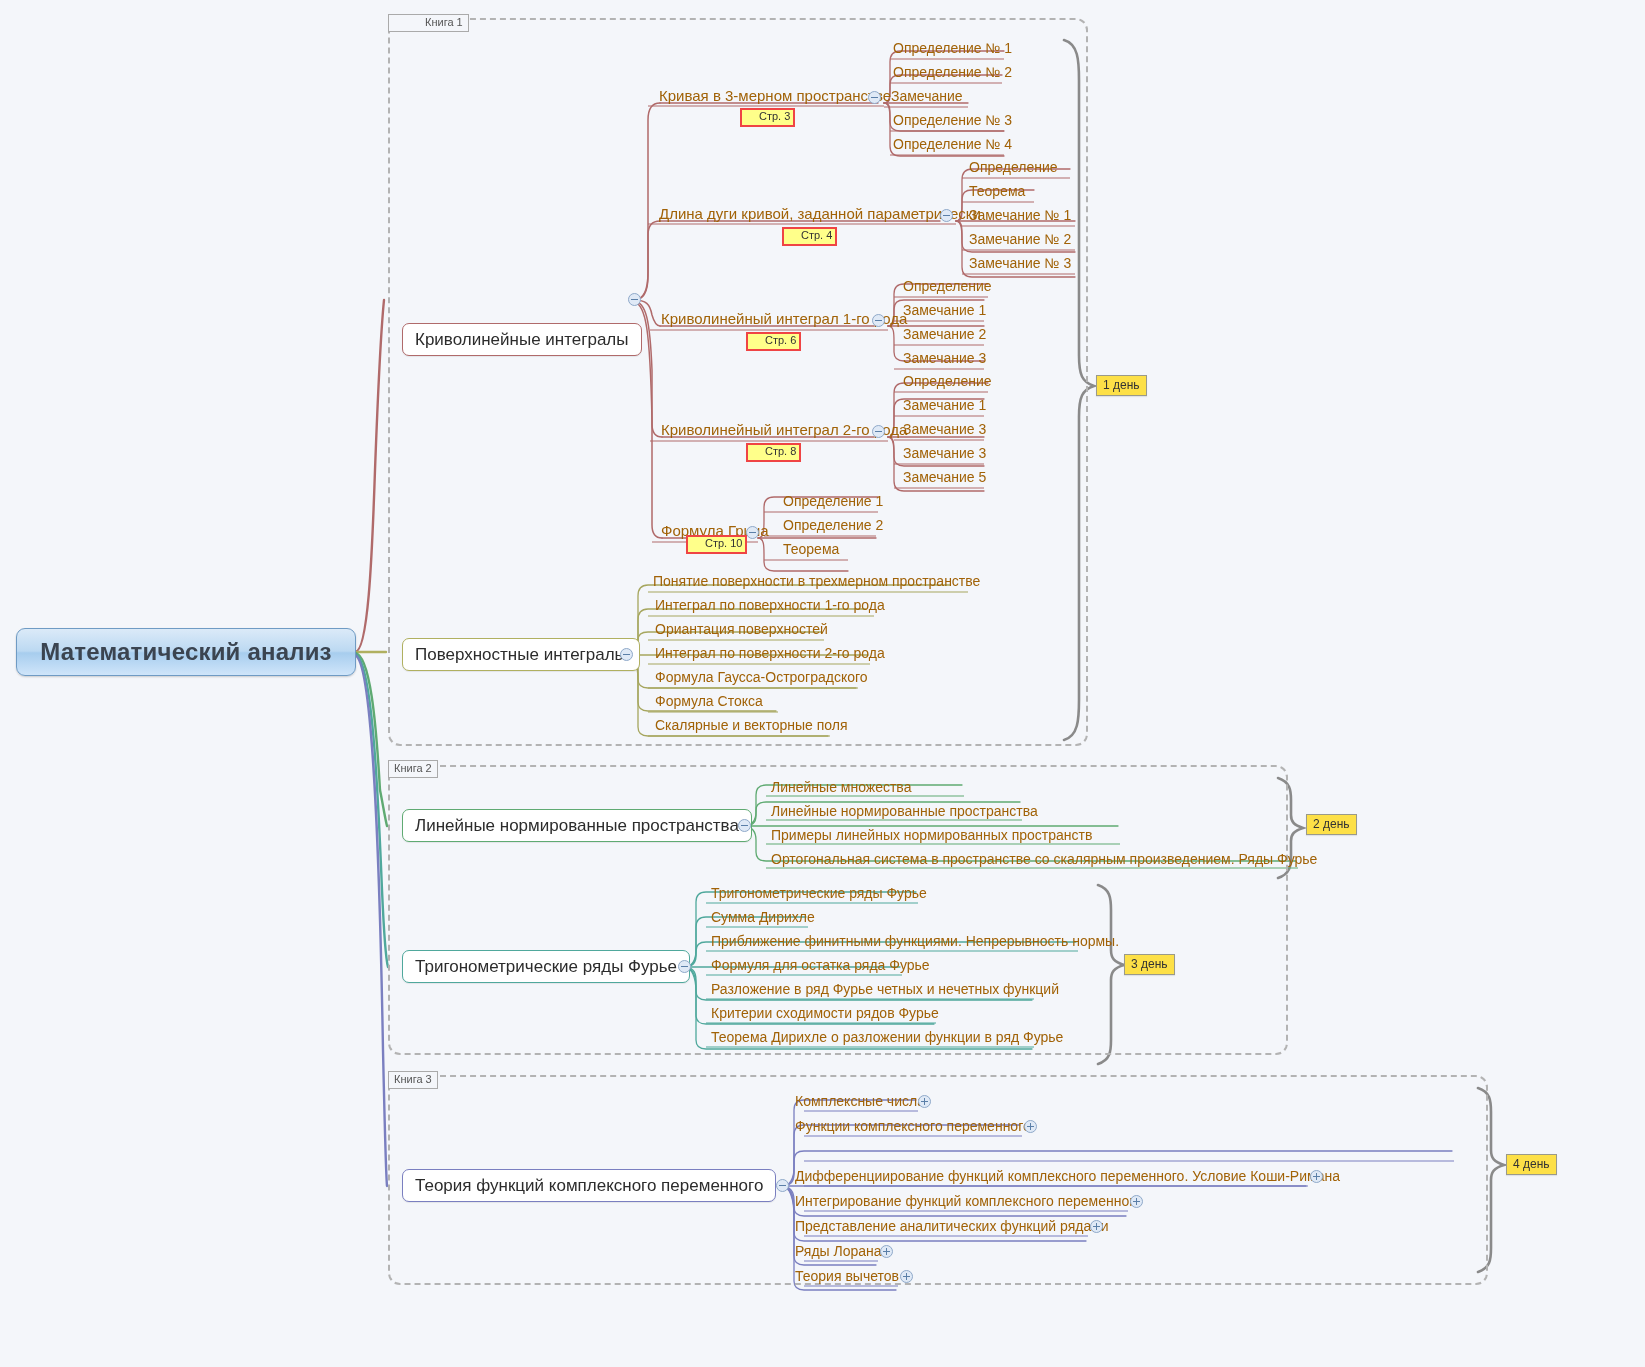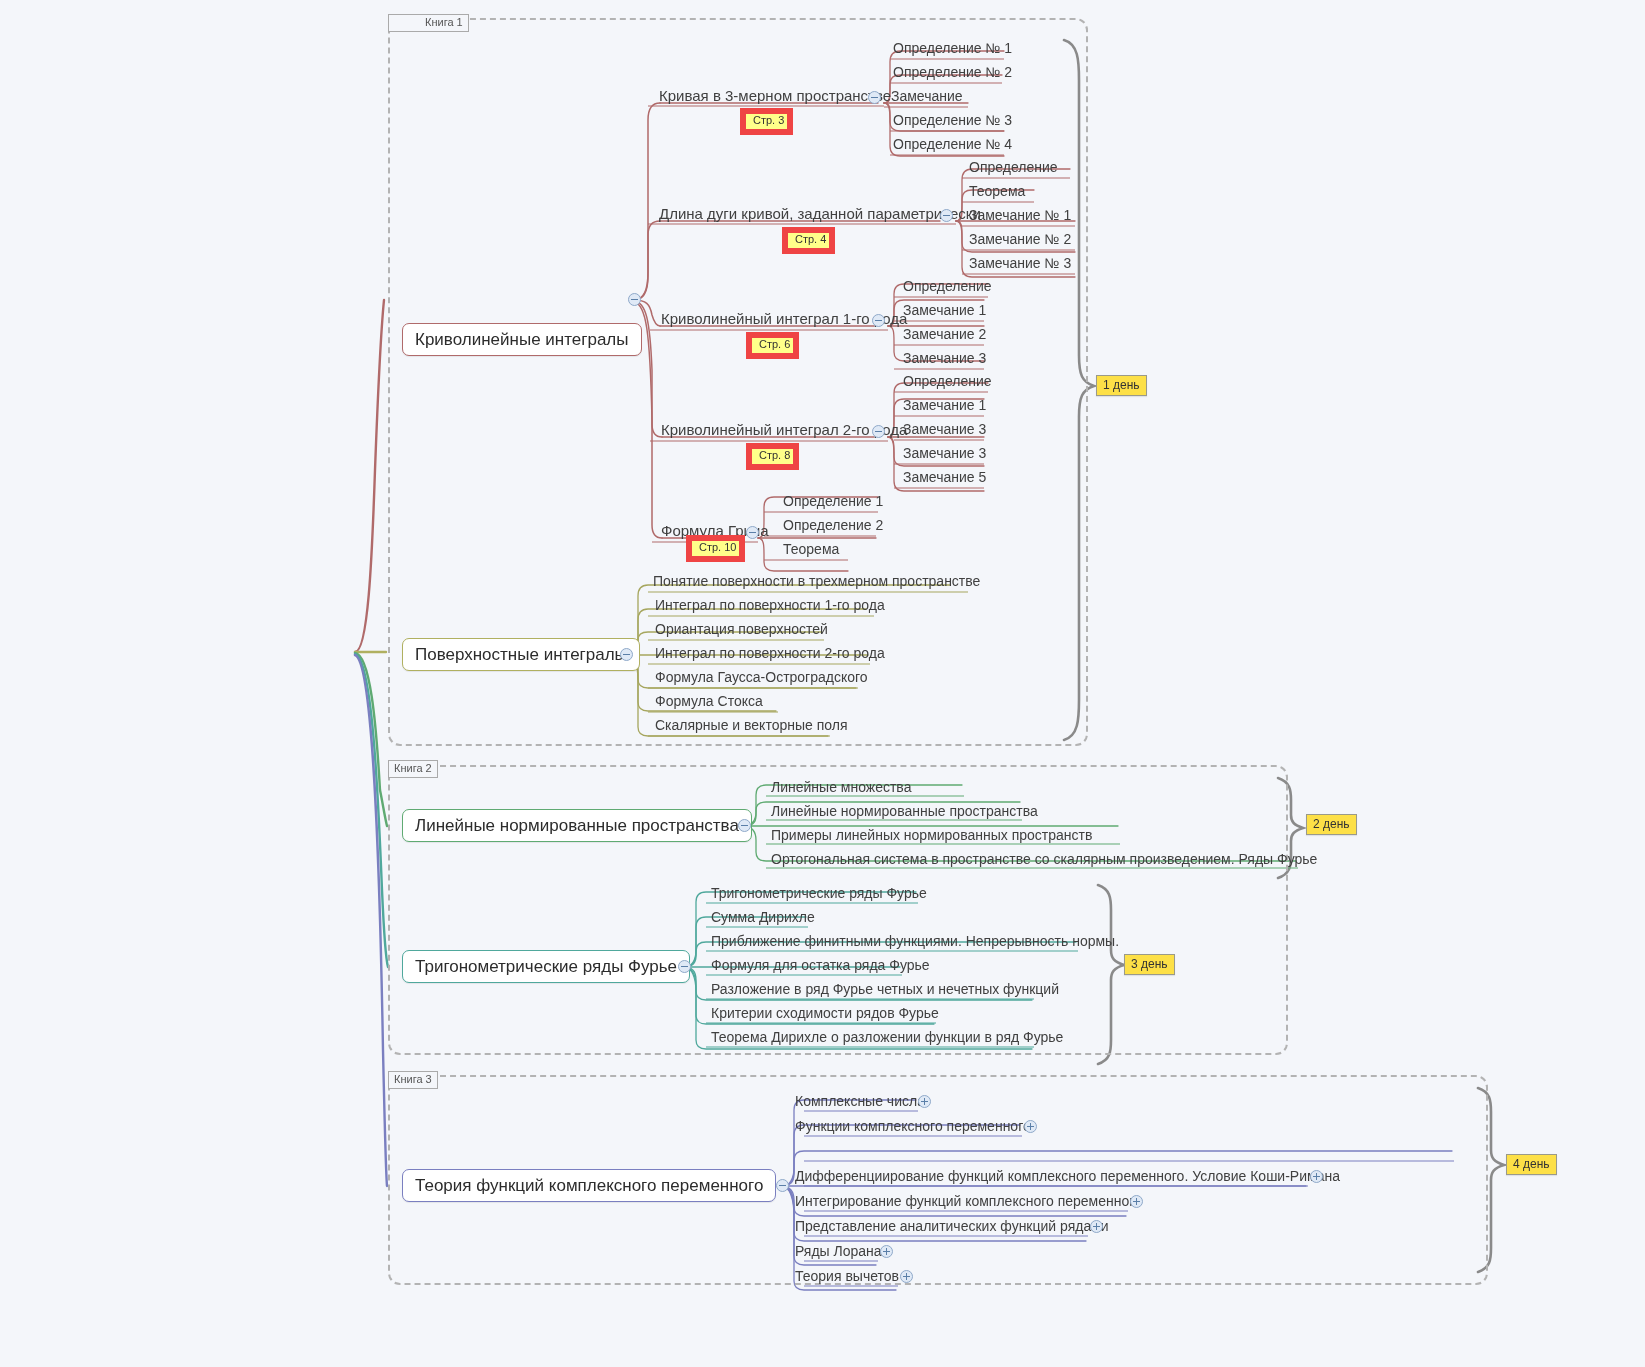--- a/index.html
+++ b/index.html
@@ -45,34 +45,34 @@
   .l1-node.c-olive{border-color:#b0b060;}
   .l1-node.c-green{border-color:#5faa72;}
   .l1-node.c-teal{border-color:#4fa89c;}
   .l1-node.c-purple{border-color:#7a7fc0;}
 
   
   .leaf{
     position:absolute;
     white-space:nowrap;
     font-size:14px;
-    color:#404040;
+    color:#a16207;
     line-height:1;
     padding:0 2px 3px 3px;
   }
   .leaf.sz-15{font-size:15px;}
 
   
   .page-tag{
     position:absolute;
     font-size:11px;
     background:#ffff8a;
     color:#333;
-    padding:1px 3px 2px 7px;
-    border:6px solid #ef4444;
+    padding:1px 3px 2px 17px;
+    border:2px solid #ef4444;
     line-height:1.05;
     white-space:nowrap;
   }
 
   
   .day-tag{
     position:absolute;
     font-size:12px;
     background:#fde047;
     color:#333;
@@ -294,20 +294,21 @@
 
   <div class="boundary" style="left:388px;top:18px;width:700px;height:728px;"></div>
   <div class="boundary-label" style="left:388px;top:14px;padding-left:36px;">Книга 1</div>
 
   <div class="boundary" style="left:388px;top:765px;width:900px;height:290px;"></div>
   <div class="boundary-label" style="left:388px;top:760px;">Книга 2</div>
 
   <div class="boundary" style="left:388px;top:1075px;width:1100px;height:210px;"></div>
   <div class="boundary-label" style="left:388px;top:1071px;">Книга 3</div>
 
+  <div class="root-node" style="left:16px;top:628px;width:340px;height:48px;">Математический анализ</div>
 
   <div class="l1-node c-red" style="left:402px;top:283px;height:33px;">Криволинейные интегралы</div>
   <div class="toggle" style="left:628px;top:293px;"></div>
 
   <div class="l1-node c-olive" style="left:402px;top:638px;height:33px;">Поверхностные интегралы</div>
   <div class="toggle" style="left:620px;top:648px;"></div>
 
   <div class="l1-node c-green" style="left:402px;top:809px;height:33px;">Линейные нормированные пространства</div>
   <div class="toggle" style="left:738px;top:819px;"></div>
 

